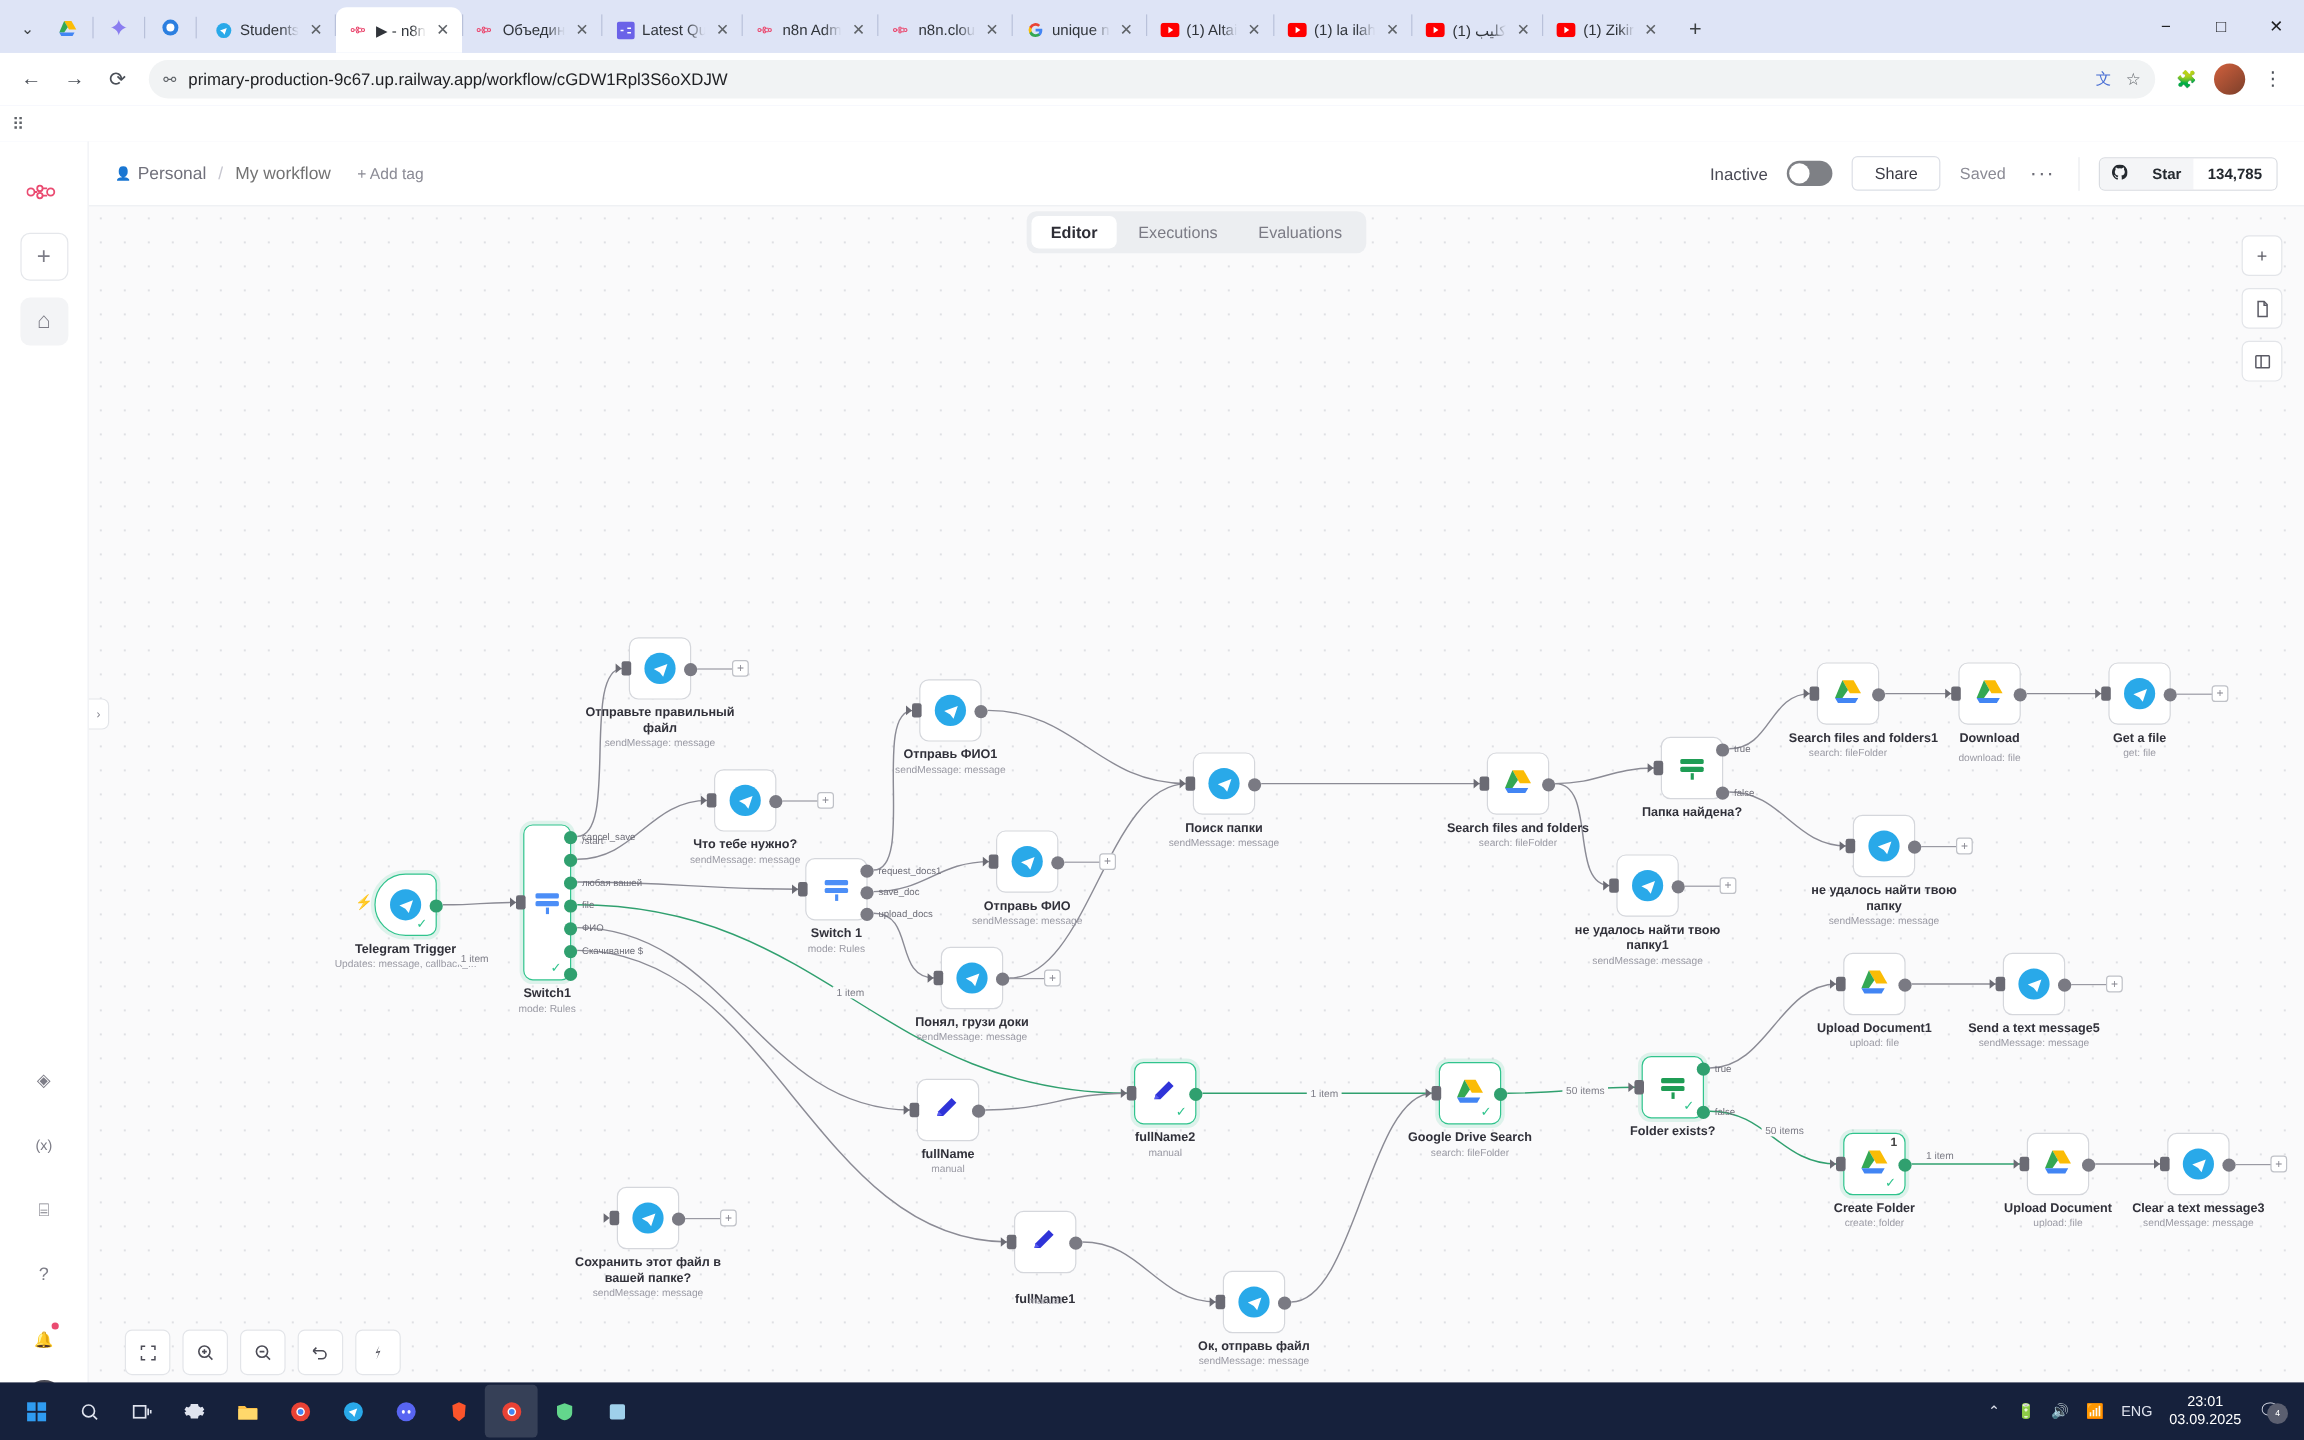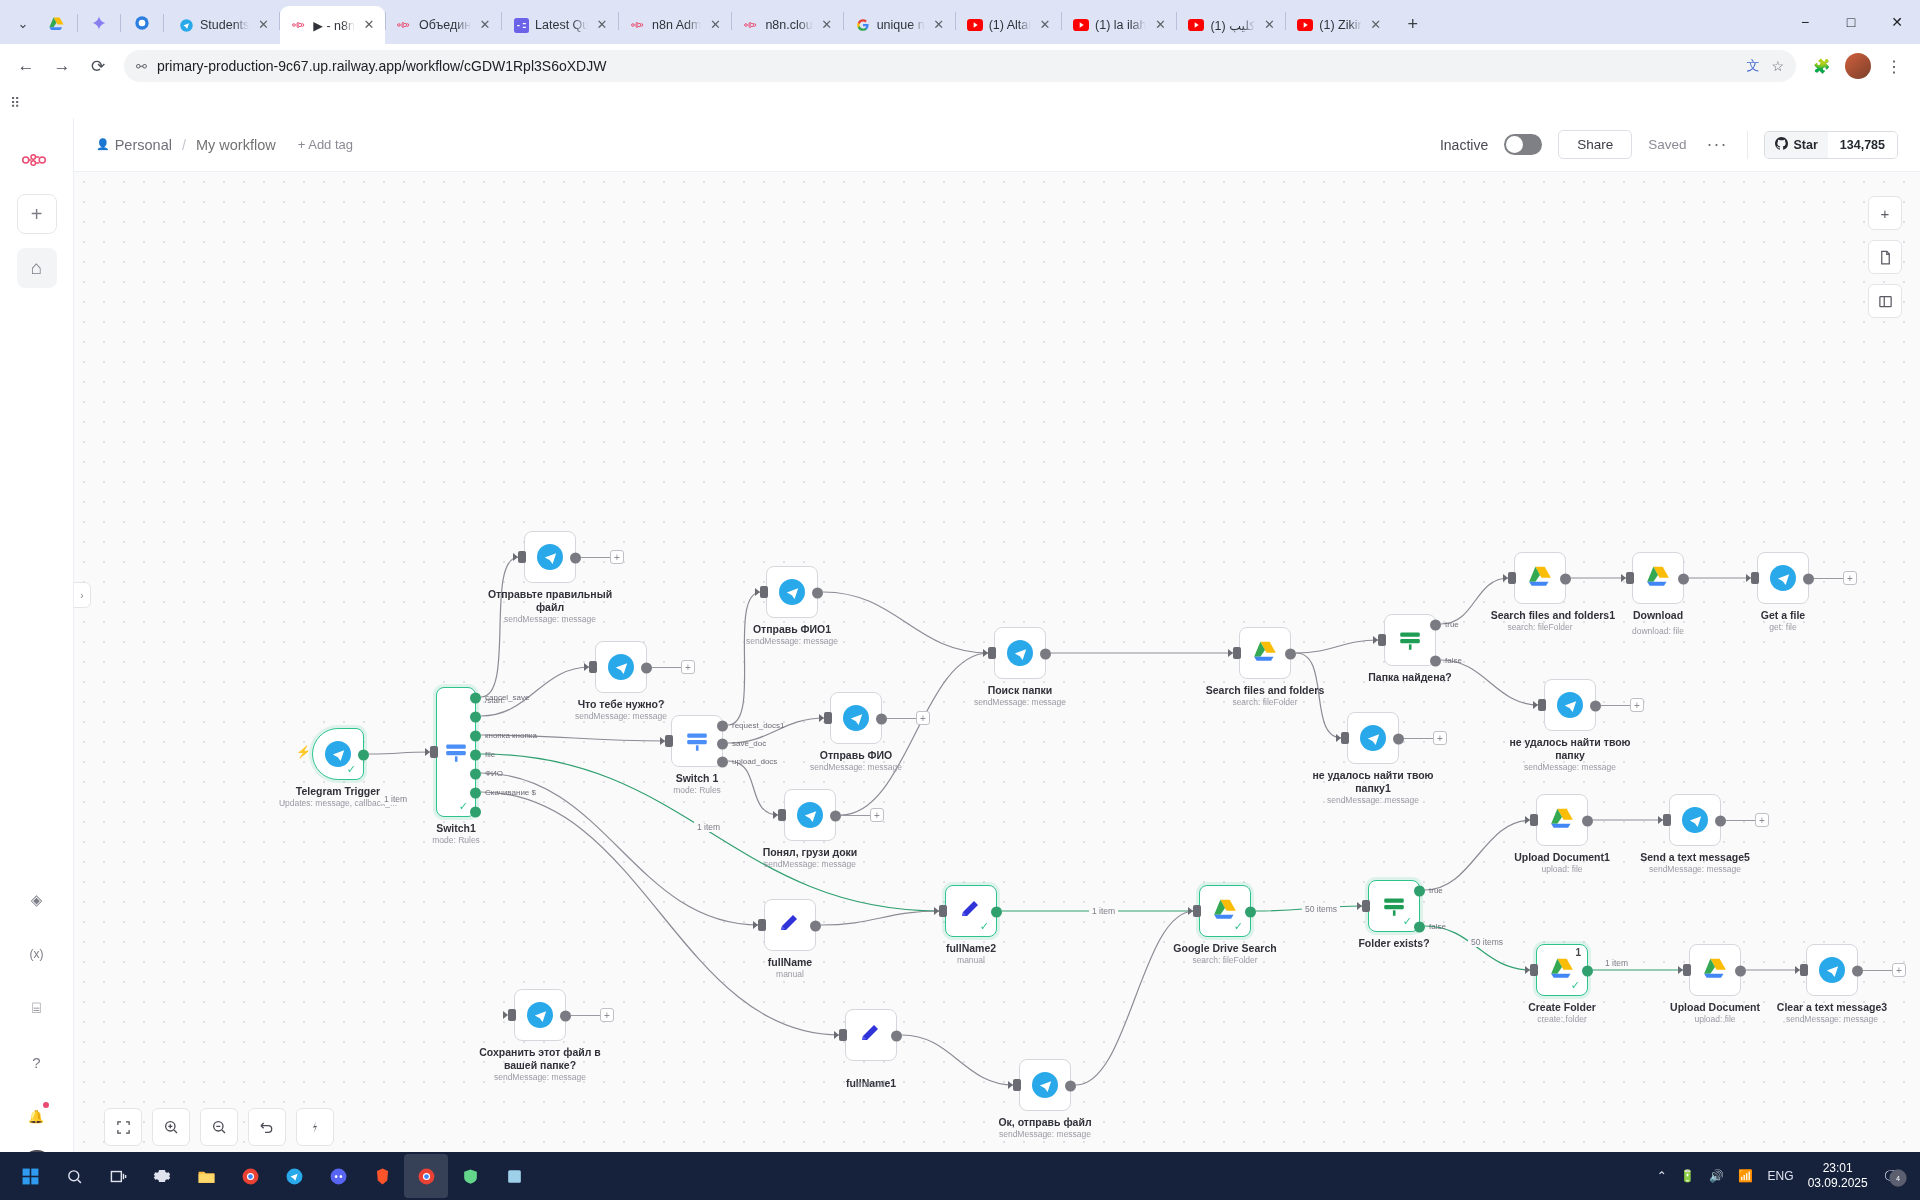--- a/index.html
+++ b/index.html
@@ -88,21 +88,21 @@
   .addtag { color: #8b8b95; font-size: 13px; margin-left: 12px; }
   .topright { margin-left: auto; display:flex; align-items:center; gap: 16px; }
   .inactive-lbl { font-size: 14px; color: #4a4a55; }
   .toggle { width: 38px; height: 21px; border-radius: 11px; background: #7e8085; position: relative; }
   .toggle .knob { position:absolute; width:17px; height:17px; border-radius:50%; background:#fff; top:2px; left:2px; }
   .btn-share { border: 1px solid #dcdfe6; border-radius: 5px; padding: 6px 18px; font-size: 13.5px; color: #3b3b45; background:#fff; }
   .saved-lbl { font-size: 13.5px; color: #8b8b95; }
   .dots { font-size: 18px; color: #6c6c76; letter-spacing: 1px; padding: 0 4px; }
   .vsep { width: 1px; height: 28px; background: #e9ebef; }
   .star-widget { display:flex; align-items:stretch; border:1px solid #d9dce1; border-radius:5px; overflow:hidden; font-size:12.5px; }
-  .star-left { background:#f4f5f7; padding: 5px 10px; display:flex; align-items:center; gap:5px; font-weight:bold; color:#24292f; }
+  .star-left { background:#f4f5f7; padding: 5px 10px; display:flex; align-items:center; gap:20px; font-weight:bold; color:#24292f; }
   .star-right { background:#fff; padding: 5px 12px; display:flex; align-items:center; color:#24292f; font-weight:bold;}
 
   .tabs-float {
     position:absolute; top: 58px; left: 50%; transform: translateX(-50%);
     background: #eceef1; border-radius: 8px; padding: 4px; display:flex; gap: 2px; z-index: 15;
   }
   .wtab { padding: 6px 16px; border-radius: 6px; font-size: 13.5px; color: #7b7b85; }
   .wtab.active { background: #fff; color: #2d2d35; font-weight: bold; }
 
   
@@ -435,20 +435,25 @@
                     <path fill="#24292f" d="M8 0C3.58 0 0 3.58 0 8c0 3.54 2.29 6.53 5.47 7.59.4.07.55-.17.55-.38 0-.19-.01-.82-.01-1.49-2.01.37-2.53-.49-2.69-.94-.09-.23-.48-.94-.82-1.13-.28-.15-.68-.52-.01-.53.63-.01 1.08.58 1.23.82.72 1.21 1.87.87 2.33.66.07-.52.28-.87.51-1.07-1.78-.2-3.64-.89-3.64-3.95 0-.87.31-1.59.82-2.15-.08-.2-.36-1.02.08-2.12 0 0 .67-.21 2.2.82a7.4 7.4 0 014 0c1.53-1.04 2.2-.82 2.2-.82.44 1.1.16 1.92.08 2.12.51.56.82 1.27.82 2.15 0 3.07-1.87 3.75-3.65 3.95.29.25.54.73.54 1.48 0 1.07-.01 1.93-.01 2.2 0 .21.15.46.55.38A8.01 8.01 0 0016 8c0-4.42-3.58-8-8-8z"></path>
                   </svg>
               </span>
               <span>Star</span>
             </span>
             <span class="star-right">134,785</span>
           </span>
         </div>
       </div>
 
+      <div class="tabs-float">
+        <div class="wtab active">Editor</div>
+        <div class="wtab">Executions</div>
+        <div class="wtab">Evaluations</div>
+      </div>
 
       <div class="canvas">
         <svg id="edges" width="1846" height="1028" style="position:absolute;left:0;top:0;pointer-events:none;">
             <path d="M295,582 C330,582 322,580 357,580" fill="none" stroke="#8b8b95" stroke-width="1.2"></path>
             <path d="M407,525 C442,525 410,385 445,385" fill="none" stroke="#8b8b95" stroke-width="1.2"></path>
             <path d="M407,544 C456.05,544 466.95,495 516,495" fill="none" stroke="#8b8b95" stroke-width="1.2"></path>
             <path d="M407,563 C490.25,563 508.75,569 592,569" fill="none" stroke="#8b8b95" stroke-width="1.2"></path>
             <path d="M407,582 C613.55,582 659.45,739 866,739" fill="none" stroke="#30a06f" stroke-width="1.2"></path>
             <path d="M407,601 C532.1,601 559.9,753 685,753" fill="none" stroke="#8b8b95" stroke-width="1.2"></path>
             <path d="M407,620 C568.55,620 604.45,863 766,863" fill="none" stroke="#8b8b95" stroke-width="1.2"></path>
@@ -497,21 +502,21 @@
                     <rect x="3" y="11" width="18" height="4" rx="1.2" fill="#4c8ef7"></rect>
                     <rect x="11" y="16" width="2.4" height="5" fill="#4c8ef7"></rect>
                   </svg></span>
                 <div class="port-in"></div>
                 <div class="tick">✓</div>
                 <div class="port-out g" style="top: 10px; transform: translateY(-50%);"></div>
                 <div class="outlabel" style="left: 48px; top: 5px;">cancel_save</div>
                 <div class="port-out g" style="top: 29px; transform: translateY(-50%);"></div>
                 <div class="outlabel" style="left: 48px; top: 8px;">/start</div>
                 <div class="port-out g" style="top: 48px; transform: translateY(-50%);"></div>
-                <div class="outlabel" style="left: 48px; top: 43px;">кнопка кнопка</div>
+                <div class="outlabel" style="left: 48px; top: 43px;">любая вашей</div>
                 <div class="port-out g" style="top: 67px; transform: translateY(-50%);"></div>
                 <div class="outlabel" style="left: 48px; top: 62px;">file</div>
                 <div class="port-out g" style="top: 86px; transform: translateY(-50%);"></div>
                 <div class="outlabel" style="left: 48px; top: 81px;">ФИО</div>
                 <div class="port-out g" style="top: 105px; transform: translateY(-50%);"></div>
                 <div class="outlabel" style="left: 48px; top: 100px;">Скачивание $</div>
                 <div class="port-out g" style="top: 124px; transform: translateY(-50%);"></div>
               </div>
               <div class="nlabel" style="left: 20px; top: 135px;">Switch1</div>
               <div class="nsub" style="left: 20px; top: 148px;">mode: Rules</div>

